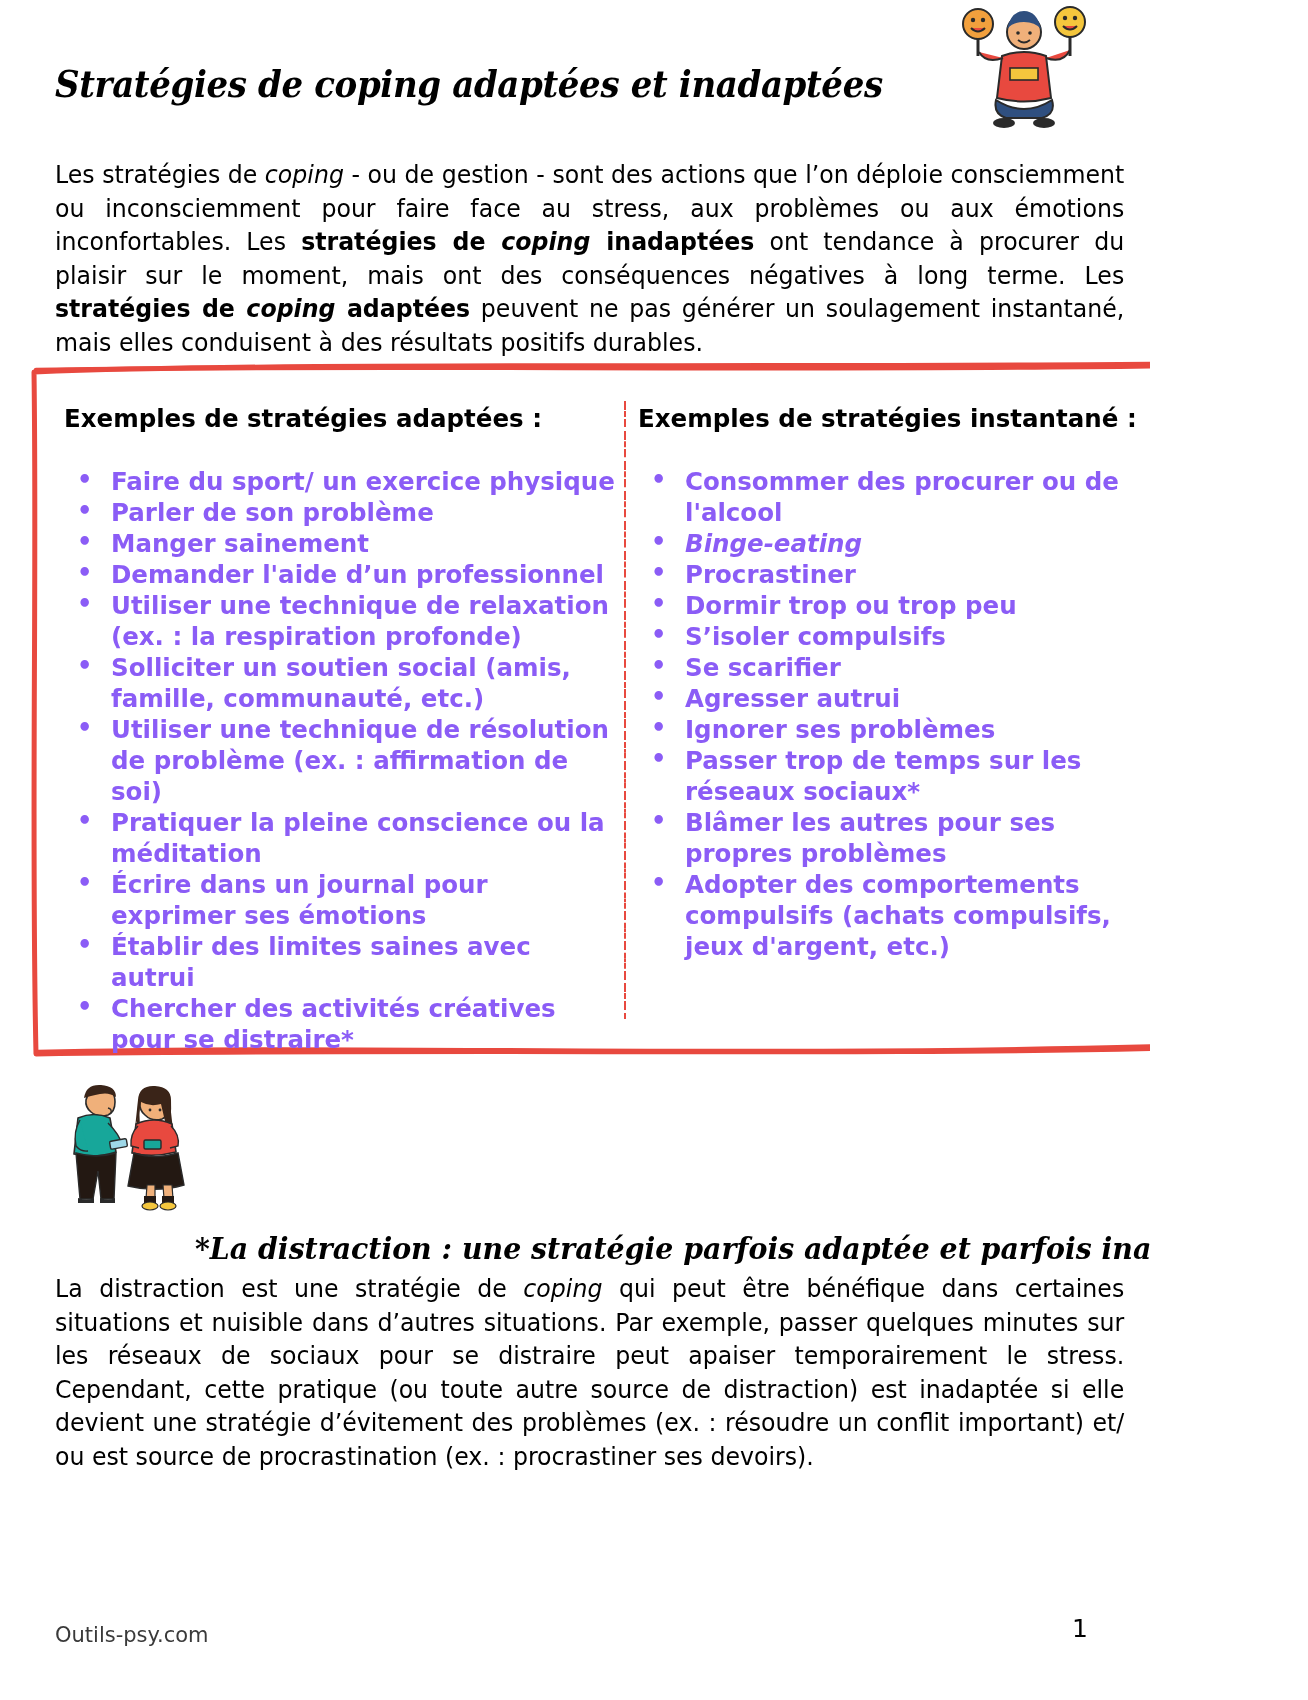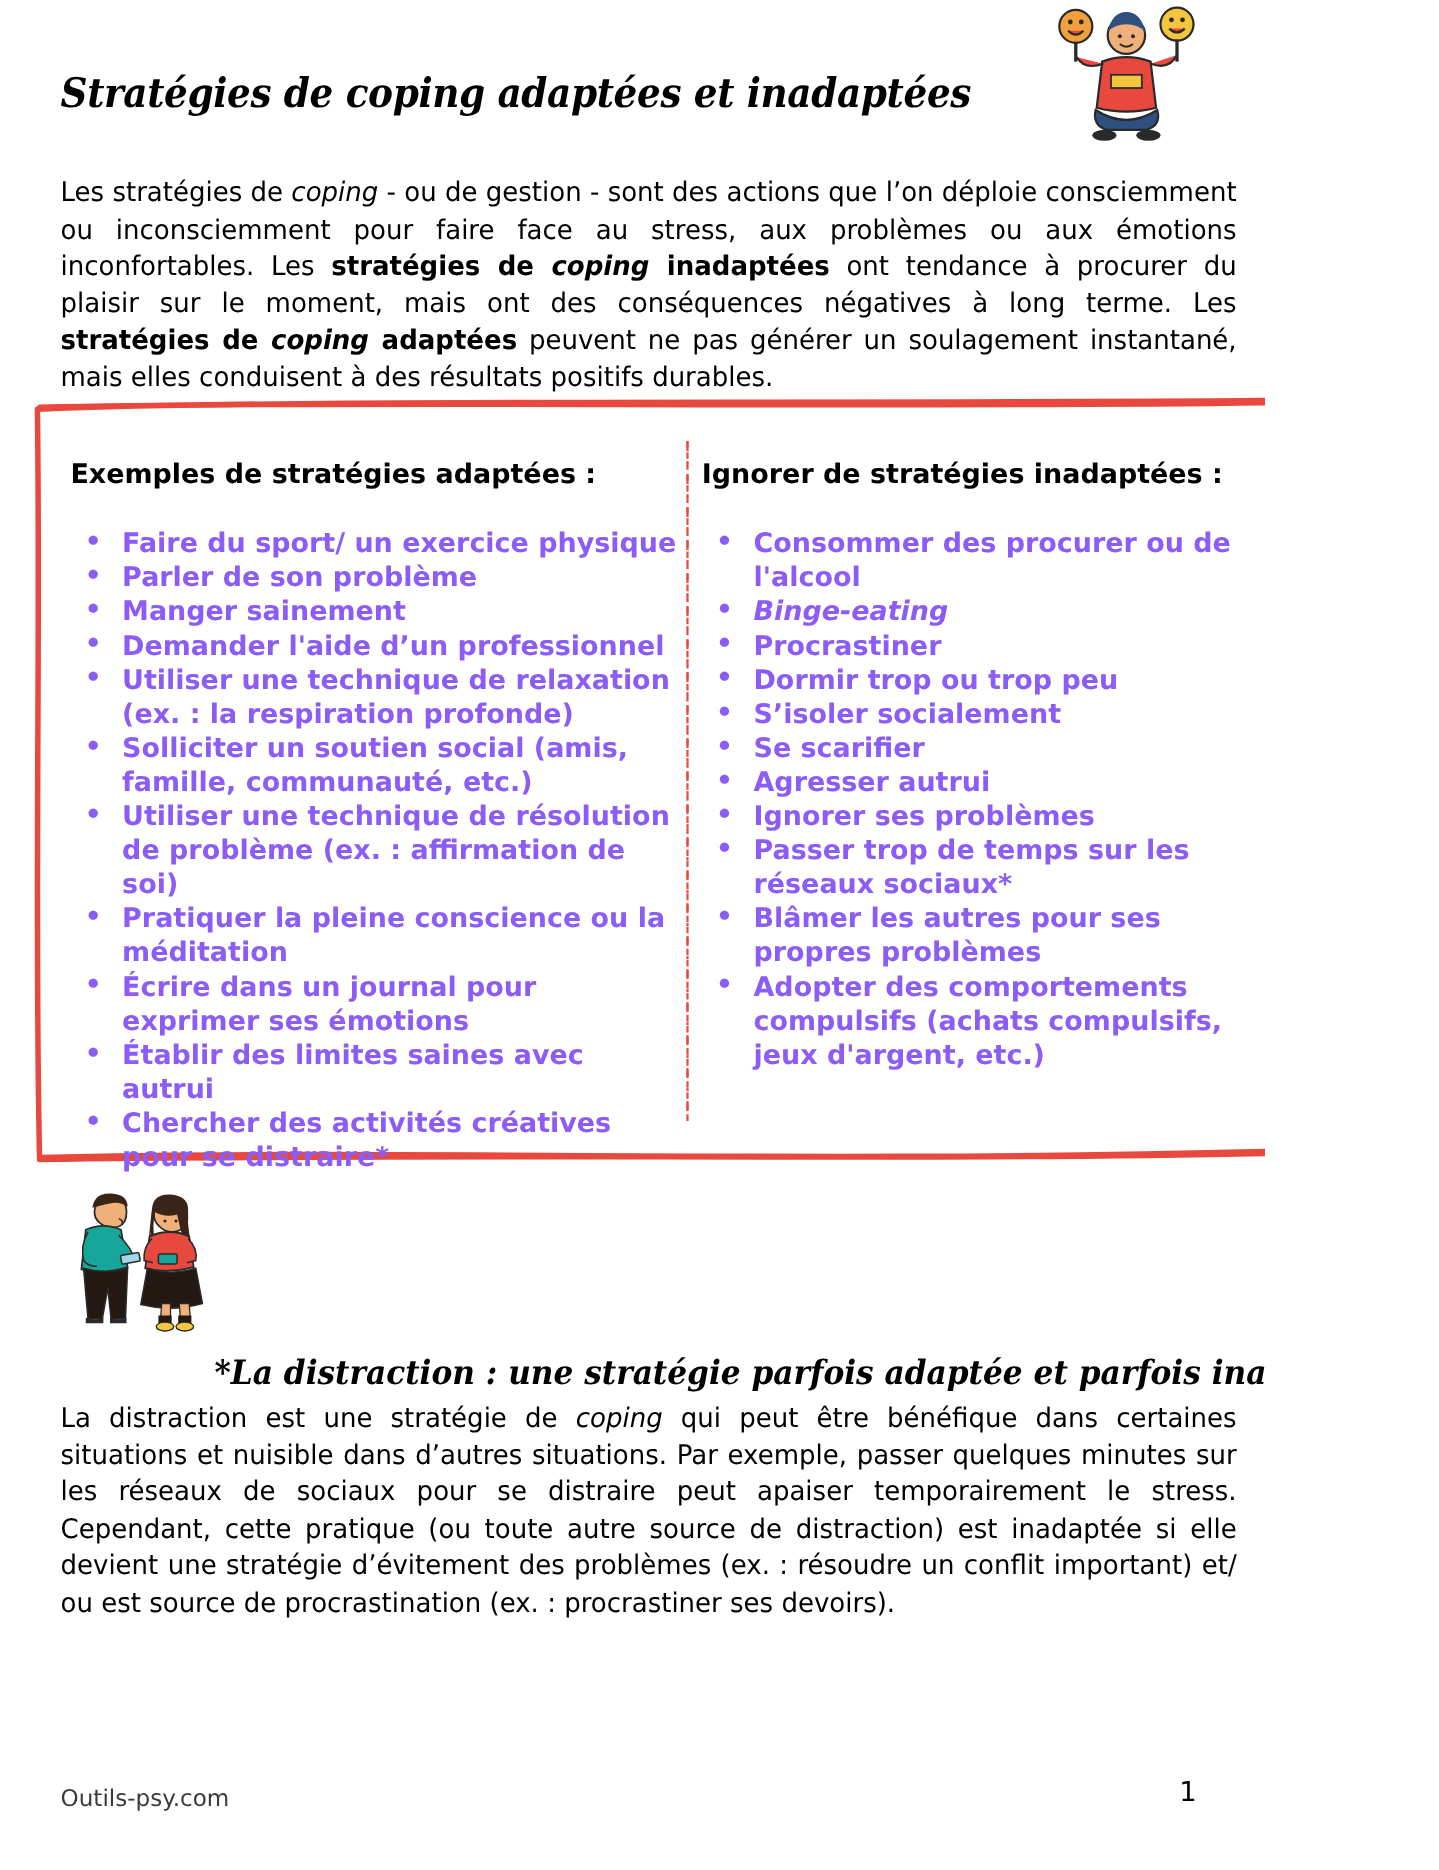--- a/index.html
+++ b/index.html
@@ -71,21 +71,21 @@
   .box-inner {
     position: absolute;
     left: 28px;
     top: 358px;
     width: 1150px;
     height: 700px;
   }
 
   .col {
     position: absolute;
-    top: 12px;
+    top: 0;
   }
   .col-left  { left: 36px;  width: 555px; }
   .col-right { left: 610px; width: 530px; }
 
   .col-head {
     font-size: 24.5px;
     font-weight: 700;
     color: #000;
     margin: 0;
     padding-top: 46px;
@@ -259,27 +259,27 @@
         <li>Solliciter un soutien social (amis, famille, communauté, etc.)</li>
         <li>Utiliser une technique de résolution de problème (ex. : affirmation de soi)</li>
         <li>Pratiquer la pleine conscience ou la méditation</li>
         <li>Écrire dans un journal pour exprimer ses émotions</li>
         <li>Établir des limites saines avec autrui</li>
         <li>Chercher des activités créatives pour se distraire*</li>
       </ul>
     </div>
 
     <div class="col col-right">
-      <div class="col-head">Ignorer de stratégies inadaptées :</div>
+      <div class="col-head">Exemples de stratégies instantané :</div>
       <ul class="bullets">
         <li>Consommer des procurer ou de l'alcool</li>
         <li><i>Binge-eating</i></li>
         <li>Procrastiner</li>
         <li>Dormir trop ou trop peu</li>
-        <li>S’isoler socialement</li>
+        <li>S’isoler compulsifs</li>
         <li>Se scarifier</li>
         <li>Agresser autrui</li>
         <li>Ignorer ses problèmes</li>
         <li>Passer trop de temps sur les réseaux sociaux*</li>
         <li>Blâmer les autres pour ses propres problèmes</li>
         <li>Adopter des comportements compulsifs (achats compulsifs, jeux d'argent, etc.)</li>
       </ul>
     </div>
   </div>
 

